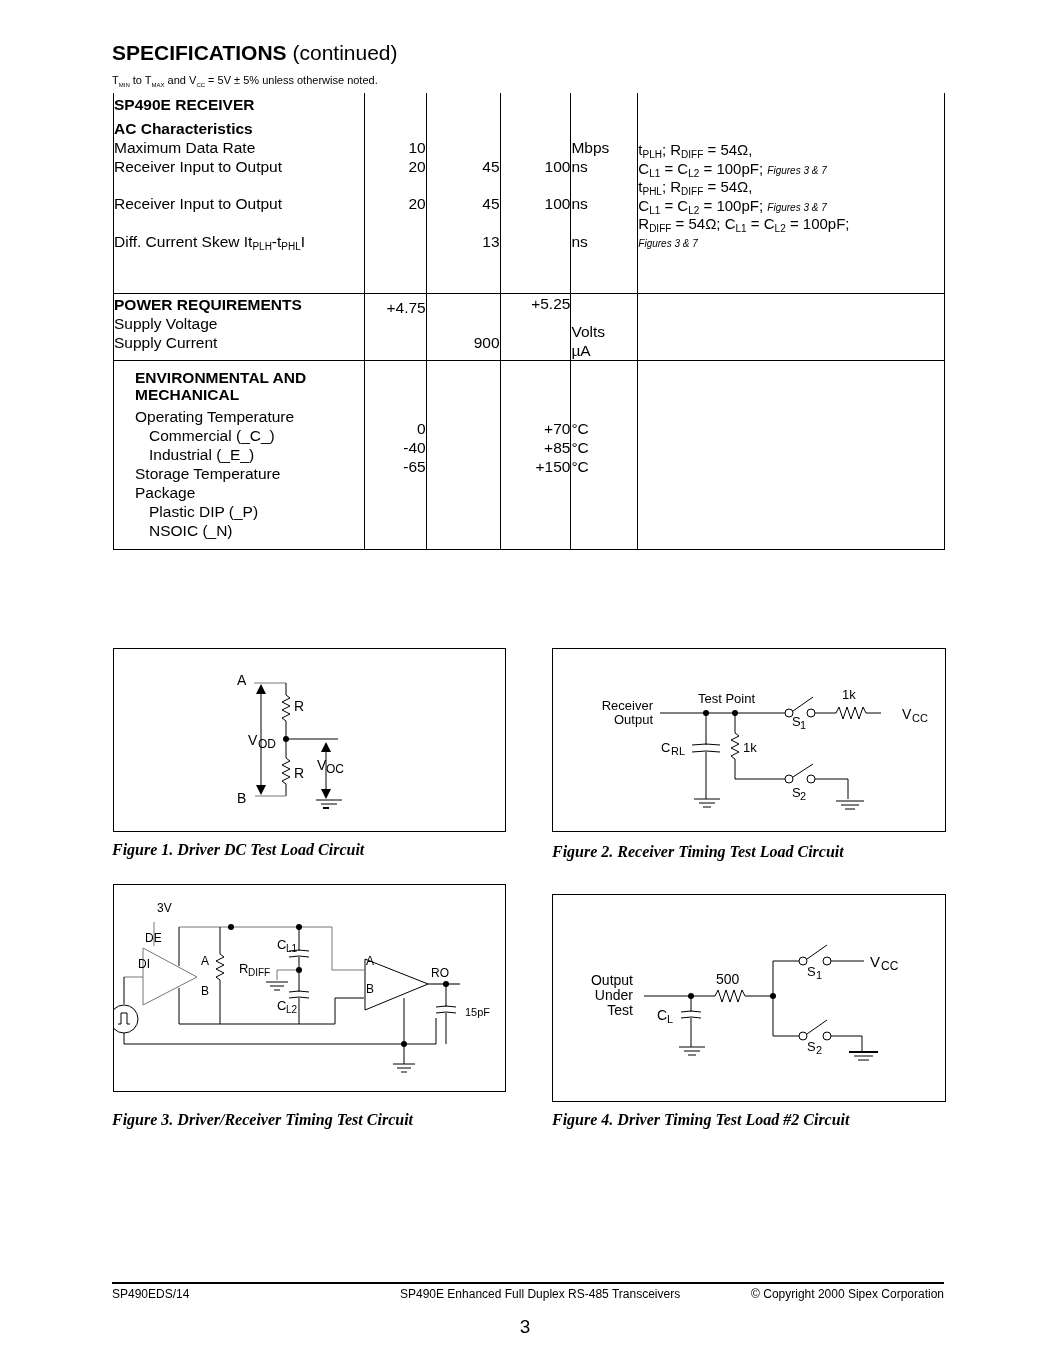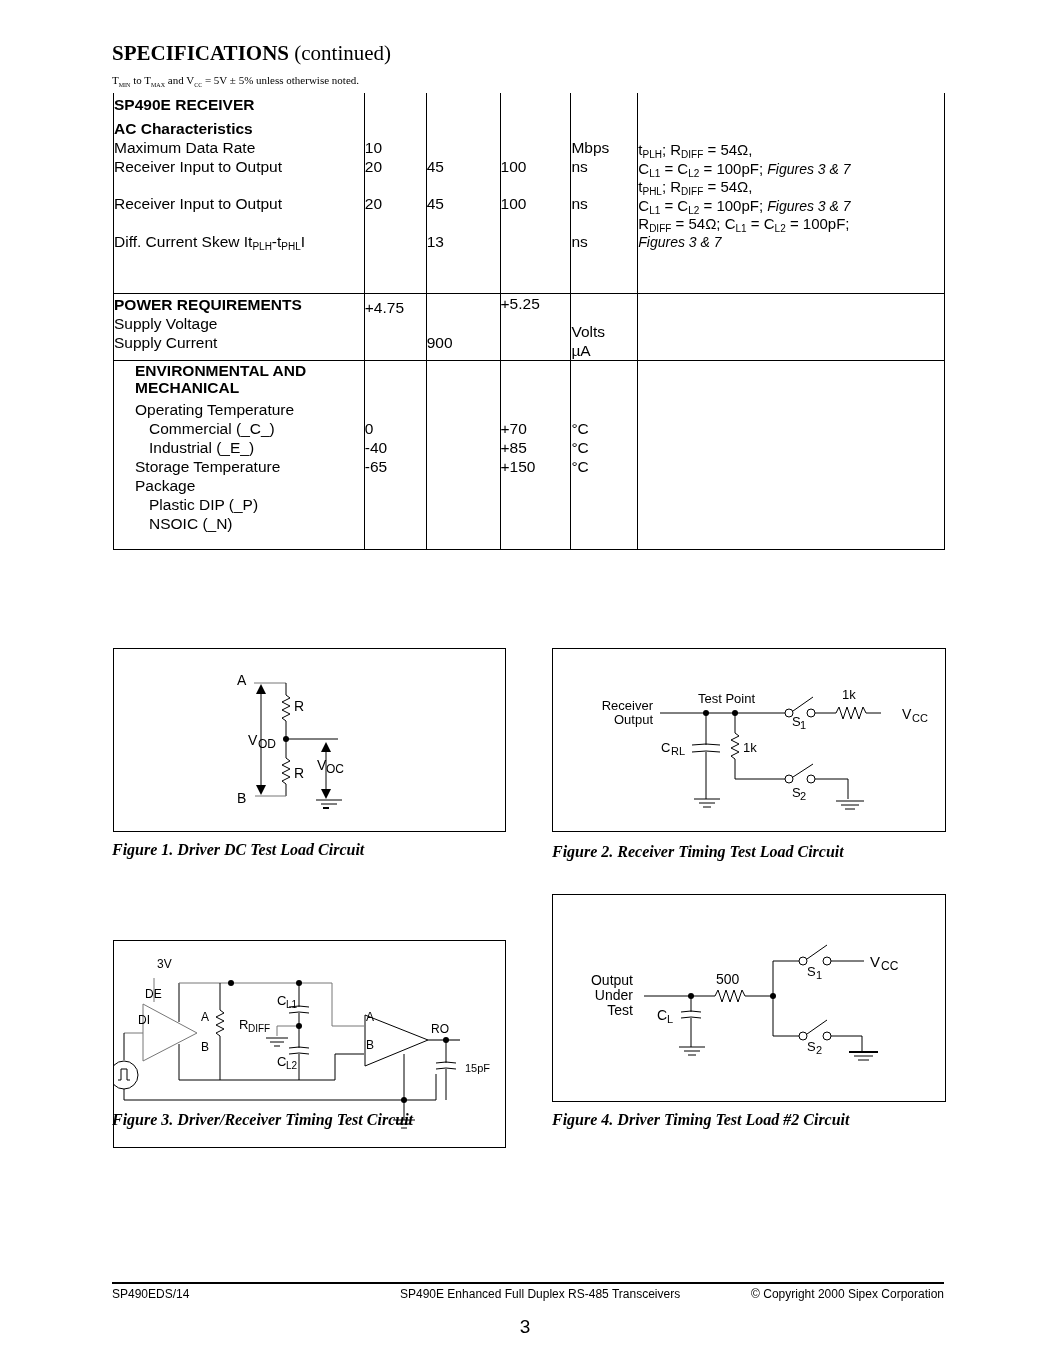--- a/index.html
+++ b/index.html
@@ -1,35 +1,35 @@
 <!DOCTYPE html>
 <html><head>
 <meta charset="utf-8">
 <style>
   html, body { margin:0; padding:0; background:#fff; }
   body { width:1050px; height:1350px; position:relative; font-family:"Liberation Sans", sans-serif; color:#000; overflow:hidden; }
-  .abs { position:absolute;font-family:Liberation Serif, serif; }
+  .abs { position:absolute; }
   .title { left:112px; top:41px; font-size:21px; white-space:nowrap; }
   .title b { font-weight:bold; }
   .note { left:112px; top:74px; font-size:11px; white-space:nowrap; }
   .note sub { font-size:6px; }
   table.spec { position:absolute; left:113px; top:93px; width:832px; border-collapse:collapse; font-size:15.5px; }
   table.spec td, table.spec th { border-left:1px solid #000; border-right:1px solid #000; padding:0; vertical-align:top; }
   table.spec th { border:1px solid #000; font-weight:bold; height:24px; text-align:center; vertical-align:middle; font-size:16px; }
   table.spec th.l { text-align:left; padding-left:21px; }
   table.spec th.u { text-align:left; padding-left:5px; }
   table.spec th.c { text-align:left; padding-left:13px; }
   table.spec tr.sect td { border-bottom:1px solid #000; }
   .line { height:19px; line-height:19px; white-space:nowrap; }
   .h { font-weight:bold; }
   .p { padding-left:21px; }
-  .ctr { text-align:left; }
+  .ctr { text-align:right; }
   .u { padding-left:5px; }
   .cond { padding-left:13px; font-size:15px; }
-  .cond i { font-size:14px; }
+  .cond i { font-size:10px; }
   sub { font-size:10px; vertical-align:-3px; line-height:0; }
   .fig { position:absolute; border:1px solid #000; background:#fff; }
   .cap { position:absolute; font-family:"Liberation Serif", serif; font-weight:bold; font-style:italic; font-size:16px; white-space:nowrap;text-align:center; }
   .footer-rule { position:absolute; left:112px; top:1282px; width:832px; height:2px; background:#000; }
   .foot { position:absolute; top:1287px; font-size:12px; white-space:nowrap; }
   .pagenum { position:absolute; top:1316px; left:0; width:1050px; text-align:center; font-size:19px; }
   svg text { font-family:"Liberation Sans", sans-serif; }
 </style>
 </head>
 <body>
@@ -110,21 +110,21 @@
           <div class="line"></div>
         </td>
     <td class="u" style="padding-top:28px">
           <div class="line">Volts</div>
           <div class="line">µA</div>
         </td>
     <td></td>
   </tr>
 
   <tr class="sect" style="height:189px">
-    <td style="padding-left:21px;padding-top:1px">
+    <td style="padding-left:21px;padding-top:8px">
       <div class="line h" style="height:17px;line-height:17px">ENVIRONMENTAL AND</div>
       <div class="line h" style="height:21px;line-height:17px">MECHANICAL</div>
       <div class="line">Operating Temperature</div>
       <div class="line" style="padding-left:14px">Commercial (_C_)</div>
       <div class="line" style="padding-left:14px">Industrial (_E_)</div>
       <div class="line">Storage Temperature</div>
       <div class="line">Package</div>
       <div class="line" style="padding-left:14px">Plastic DIP (_P)</div>
       <div class="line" style="padding-left:14px">NSOIC (_N)</div>
     </td>
@@ -225,21 +225,21 @@
     <text x="349" y="70" font-size="14">V</text>
     <text x="359" y="73" font-size="11">CC</text>
     <text x="239" y="77" font-size="13">S</text>
     <text x="247" y="80" font-size="11">1</text>
     <text x="239" y="148" font-size="13">S</text>
     <text x="247" y="151" font-size="11">2</text>
   </svg>
 </div>
 <div class="cap" style="left:552px;top:843px;">Figure 2. Receiver Timing Test Load Circuit</div>
 
-<div class="fig" style="left:113px;top:940px;width:391px;height:206px;">
+<div class="fig" style="left:113px;top:884px;width:391px;height:206px;">
   <svg width="391" height="206">
     <g stroke="#000" fill="none" stroke-width="1">
       <line x1="40" y1="37" x2="40" y2="61" stroke="#777"></line>
       <polygon points="29,63 83,92 29,120" stroke="#777"></polygon>
       <line x1="10" y1="92" x2="29" y2="92" stroke="#777"></line>
       <line x1="10" y1="92" x2="10" y2="119"></line>
       <circle cx="10" cy="134" r="14"></circle>
       <polyline points="4,139 7,139 7,128 13,128 13,139 16,139"></polyline>
       <line x1="10" y1="148" x2="10" y2="159"></line>
       <line x1="10" y1="159" x2="322" y2="159"></line>

